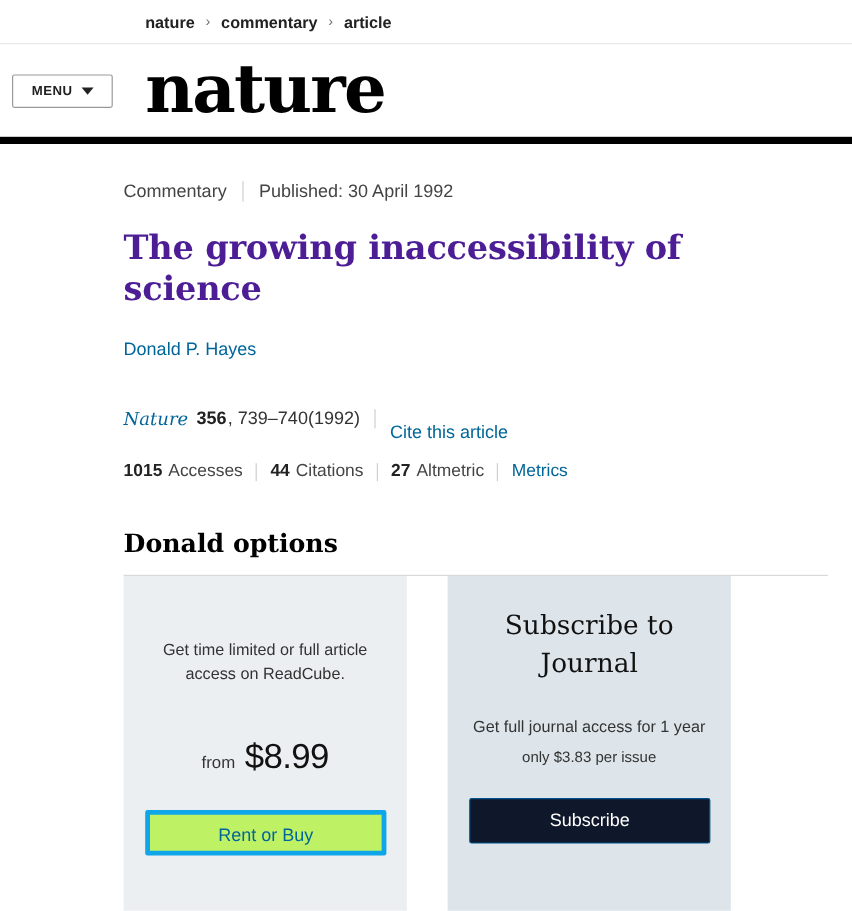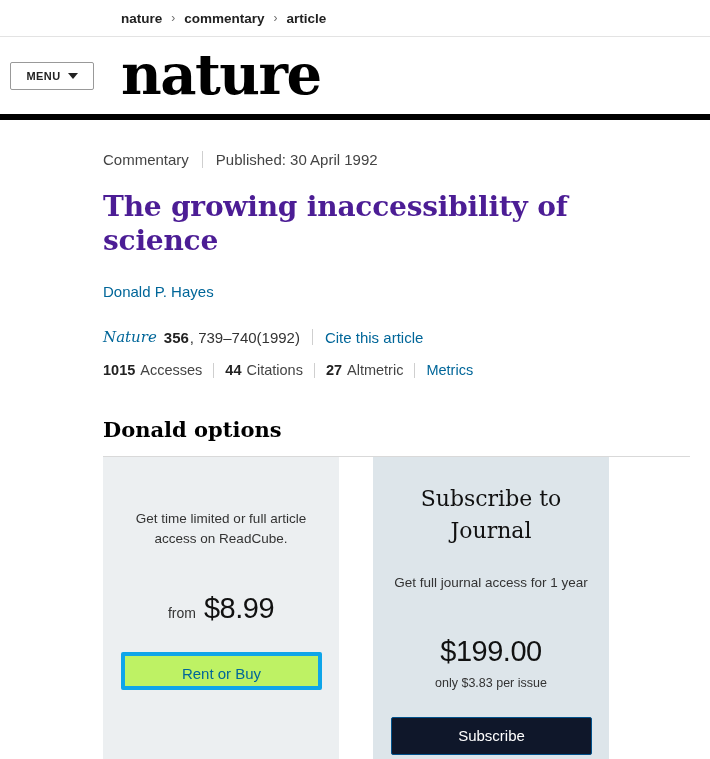--- a/index.html
+++ b/index.html
@@ -140,21 +140,21 @@
     color: #222222;
     margin-right: 1px;
   }
   .citation-line .pages { color: #333333; }
   .citation-line .vsep {
     width: 1px;
     height: 16px;
     background: #cfcfcf;
     margin: 0 12px;
   }
-  .citation-line .cite-link { color: #006699; cursor: pointer; }
+  .citation-line .cite-link { color: #006699; cursor: pointer; margin-top: 24px; }
 
   .metrics-line {
     margin-top: 16px;
     font-size: 14.5px;
     color: #333333;
     display: flex;
     align-items: center;
   }
   .metrics-line .num {
     font-weight: 700;
@@ -317,22 +317,19 @@
         <span class="price-from">from</span>
         <span class="price">$8.99</span>
       </div>
       <div class="btn btn-outline">Rent or Buy</div>
 
     </div>
 
     <div class="card subscribe">
       <h3>Subscribe to Journal</h3>
       <div class="desc">Get full journal access for 1 year</div>
-      <div class="price-row">
-        <span class="price">$199.00</span>
-      </div>
       <div class="price-sub">only $3.83 per issue</div>
       <div class="btn btn-solid">Subscribe</div>
 
     </div>
 
   </section>
 </main>
 
 </body></html>

